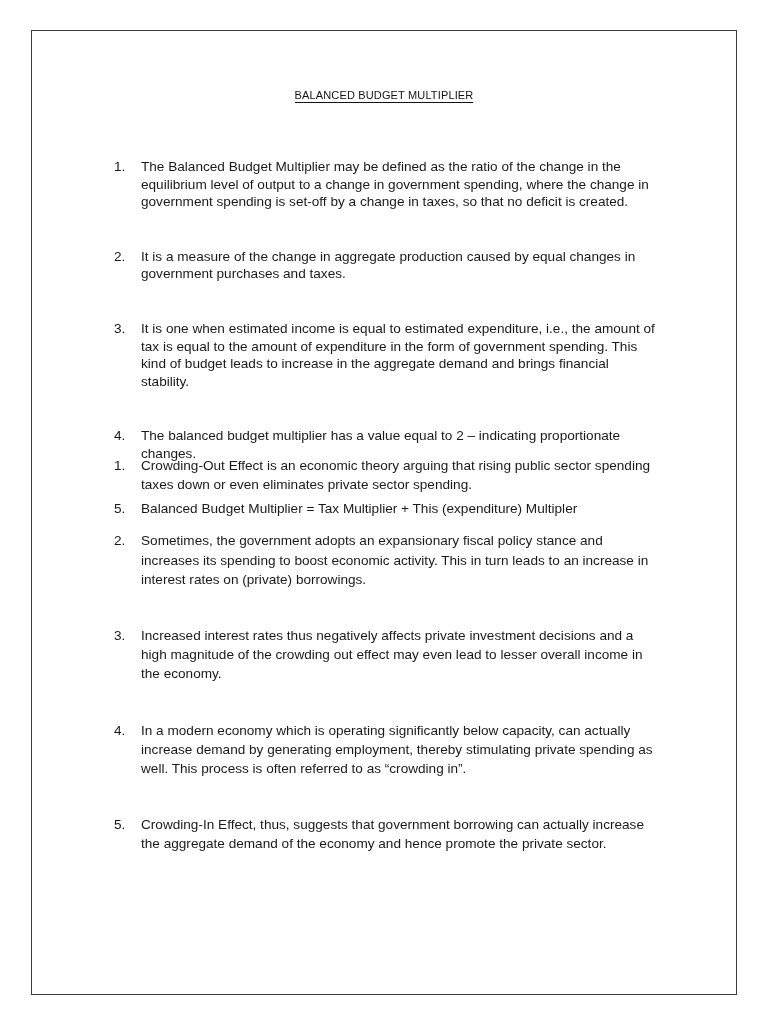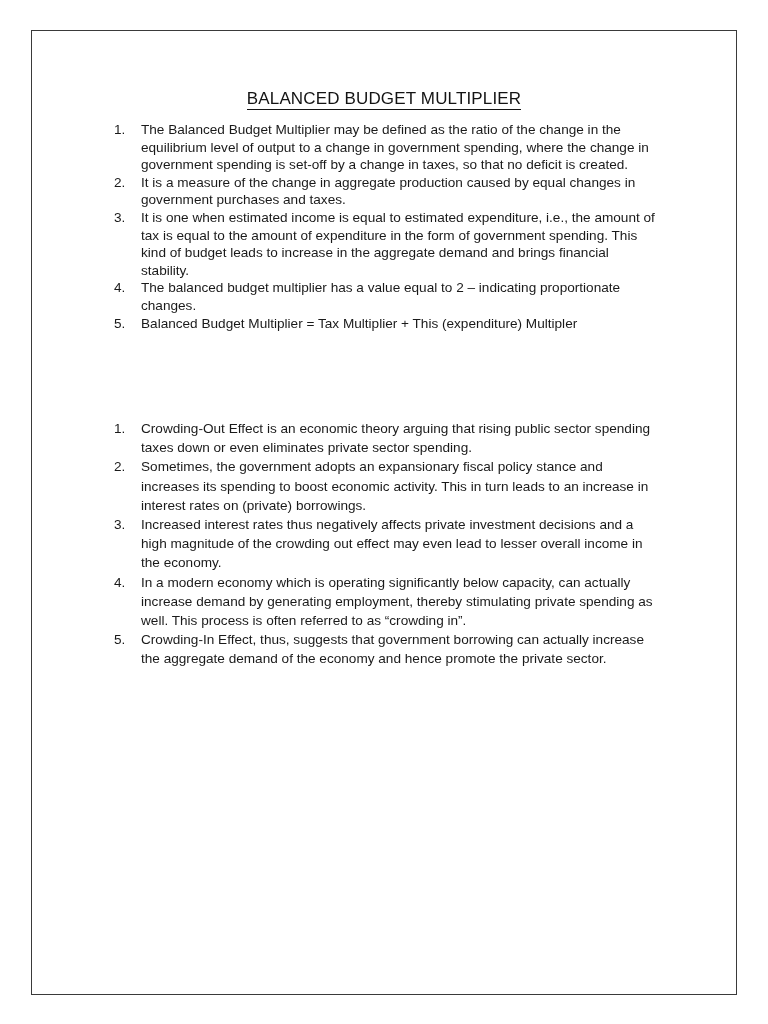--- a/index.html
+++ b/index.html
@@ -30,21 +30,21 @@
   .content {
     position: absolute;
     left: 0;
     top: 0;
     width: 100%;
     height: 100%;
   }
 
   .section-heading {
     text-align: center;
-    font-size: 17px;
+    font-size: 11px;
     font-weight: normal;
     letter-spacing: 0.15px;
     color: #131313;
     margin: 0;
   }
   .section-heading span.ul {
     border-bottom: 1px solid #131313;
     padding-bottom: 1px;
   }
 
@@ -78,20 +78,21 @@
   }
   ol.doc-list > li .num {
     position: absolute;
     left: 0;
     top: 0;
     width: 22px;
     text-align: left;
   }
   ol.doc-list > li .txt {
     display: block;
+    margin-top: 37px;
   }
 
   #list-1 {
     left: 82px;
     top: 90px;
     width: 542px;
     line-height: 17.6px;
   }
   #list-2 {
     left: 82px;

